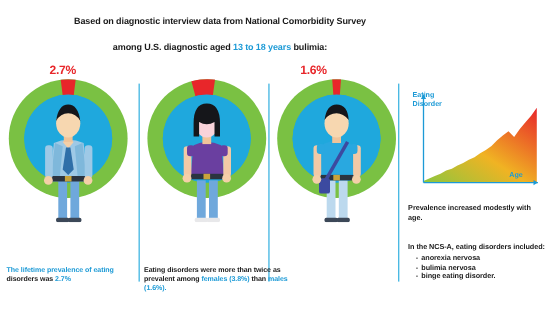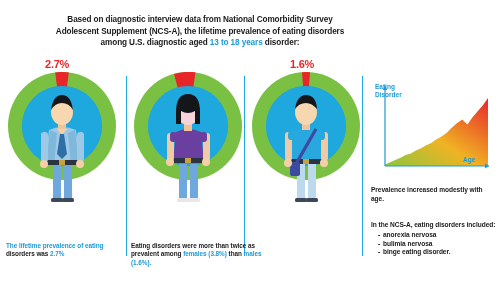--- a/index.html
+++ b/index.html
@@ -19,21 +19,21 @@
   }
   .header .hl{color:#1c9ad6;}
 
   
   .pct{
     position:absolute;color:#e8262a;font-weight:bold;font-size:11px;
     letter-spacing:-0.3px;text-align:center;width:60px;
   }
   #pct1{left:27px;top:58px;}
   #pct2{left:155px;top:58px;}
-  #pct3{left:272px;top:58px;}
+  #pct3{left:255px;top:58px;}
 
   
   .donut{position:absolute;width:108px;height:108px;}
   #donut1{left:8px;top:72px;}
   #donut2{left:134px;top:72px;}
   #donut3{left:252px;top:72px;}
   .ring{position:absolute;inset:0;border-radius:50%;background:#7ac143;}
   .ring-inner{
     position:absolute;left:14px;top:14px;width:80px;height:80px;
     border-radius:50%;background:#1fa8dd;
@@ -72,22 +72,22 @@
   #cap4 li{position:relative;padding-left:5px;}
   #cap4 li:before{content:"-";position:absolute;left:0;top:0;}
 </style>
 </head>
 <body>
 
 <div id="stage">
 
   <div class="header">
     <span>Based on diagnostic interview data from National Comorbidity Survey</span><br>
-    <span>Adolescent Supplement (NCS-A), the lifetime prevalence of eating disorders</span><br>
-    <span>among U.S. diagnostic aged </span><span class="hl">13 to 18 years</span><span> disorder:</span>
+    <br>
+    <span>among U.S. diagnostic aged </span><span class="hl">13 to 18 years</span><span> bulimia:</span>
   </div>
 
   <div class="pct" id="pct1">2.7%</div>
   <div class="pct" id="pct3">1.6%</div>
 
   <div class="donut" id="donut1">
     <div class="ring"></div>
     <div class="ring-inner"></div>
     <svg class="wedge" viewBox="0 0 108 108">
       <path d="M54 54 L47.2 0.4 A54 54 0 0 1 60.8 0.4 Z" fill="#e8262a"></path>

